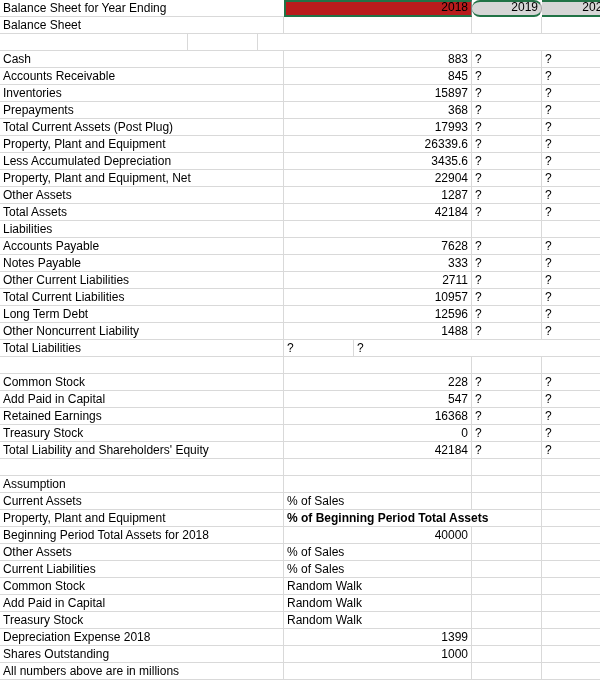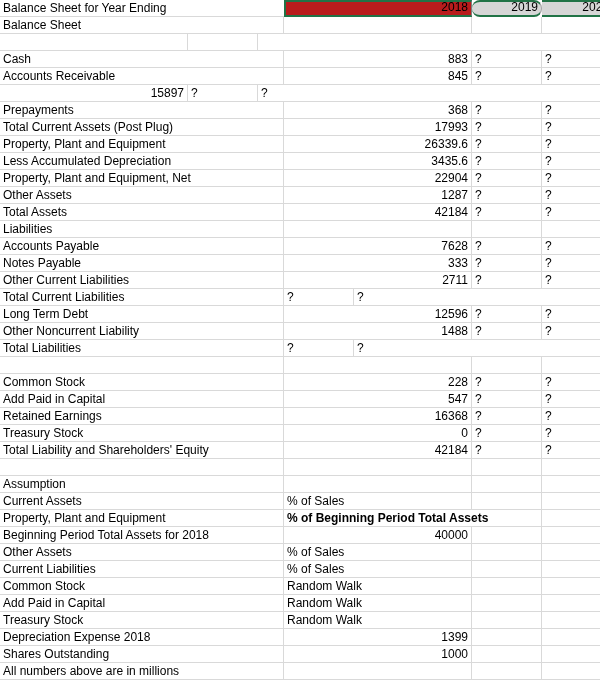--- a/index.html
+++ b/index.html
@@ -92,20 +92,21 @@
         <div class="cell colC">?</div>
         <div class="cell colD">?</div>
       </div>
       <div class="row">
         <div class="cell colA">Accounts Receivable</div>
         <div class="cell colB">845</div>
         <div class="cell colC">?</div>
         <div class="cell colD">?</div>
       </div>
       <div class="row">
+        <div class="cell colA">Inventories</div>
         <div class="cell colB">15897</div>
         <div class="cell colC">?</div>
         <div class="cell colD">?</div>
       </div>
       <div class="row">
         <div class="cell colA">Prepayments</div>
         <div class="cell colB">368</div>
         <div class="cell colC">?</div>
         <div class="cell colD">?</div>
       </div>
@@ -164,20 +165,21 @@
         <div class="cell colD">?</div>
       </div>
       <div class="row">
         <div class="cell colA">Other Current Liabilities</div>
         <div class="cell colB">2711</div>
         <div class="cell colC">?</div>
         <div class="cell colD">?</div>
       </div>
       <div class="row">
         <div class="cell colA">Total Current Liabilities</div>
+        <div class="cell colB">10957</div>
         <div class="cell colC">?</div>
         <div class="cell colD">?</div>
       </div>
       <div class="row">
         <div class="cell colA">Long Term Debt</div>
         <div class="cell colB">12596</div>
         <div class="cell colC">?</div>
         <div class="cell colD">?</div>
       </div>
       <div class="row">

